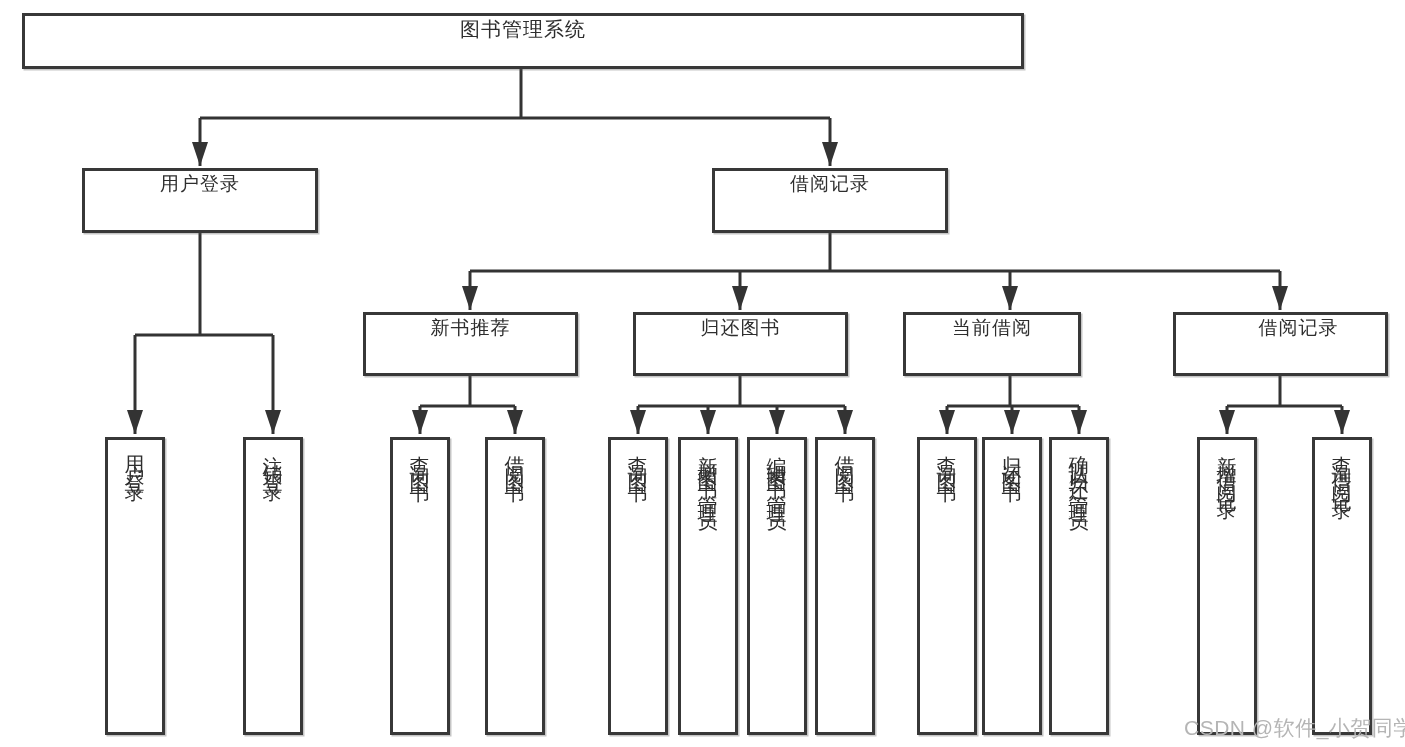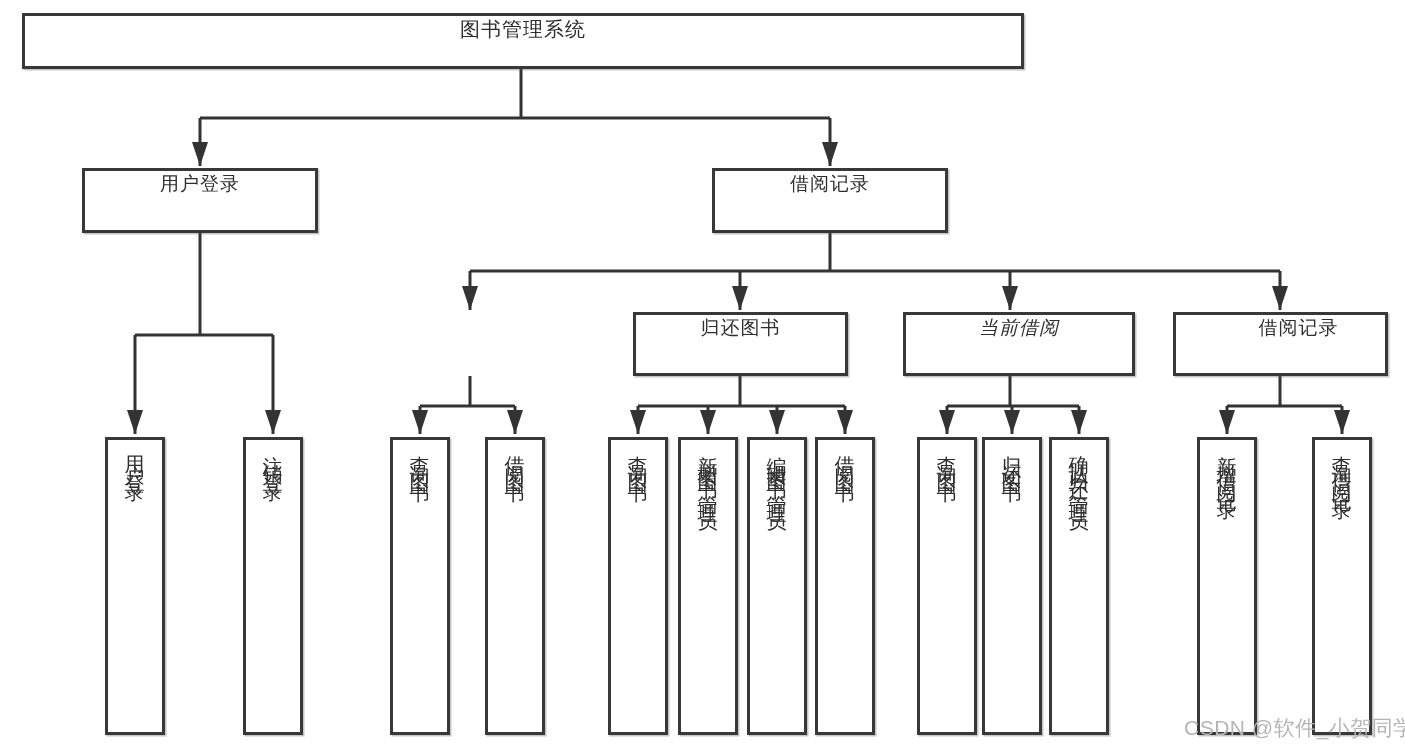--- a/index.html
+++ b/index.html
@@ -109,24 +109,27 @@
     <span class="hlabel">图书管理系统</span>
   </div>
 
   <div class="node" style="left:82px; top:168px; width:236px; height:65px;">
     <span class="hlabel">用户登录</span>
   </div>
   <div class="node" style="left:712px; top:168px; width:236px; height:65px;">
     <span class="hlabel">借阅记录</span>
   </div>
 
+  <div class="node" style="left:363px; top:312px; width:215px; height:64px;">
+    <span class="hlabel">新书推荐</span>
+  </div>
   <div class="node" style="left:633px; top:312px; width:215px; height:64px;">
     <span class="hlabel">归还图书</span>
   </div>
-  <div class="node" style="left:903px; top:312px; width:232px; height:64px;font-style:italic;">
+  <div class="node" style="left:903px; top:312px; width:178px; height:64px;">
     <span class="hlabel">当前借阅</span>
   </div>
   <div class="node" style="left:1173px; top:312px; width:215px; height:64px;padding-left:36px;">
     <span class="hlabel">借阅记录</span>
   </div>
 
   <div class="node leaf" style="left:105px; top:437px; width:60px; height:298px;">
     <span>用户登录</span>
   </div>
   <div class="node leaf" style="left:243px; top:437px; width:60px; height:298px;">

